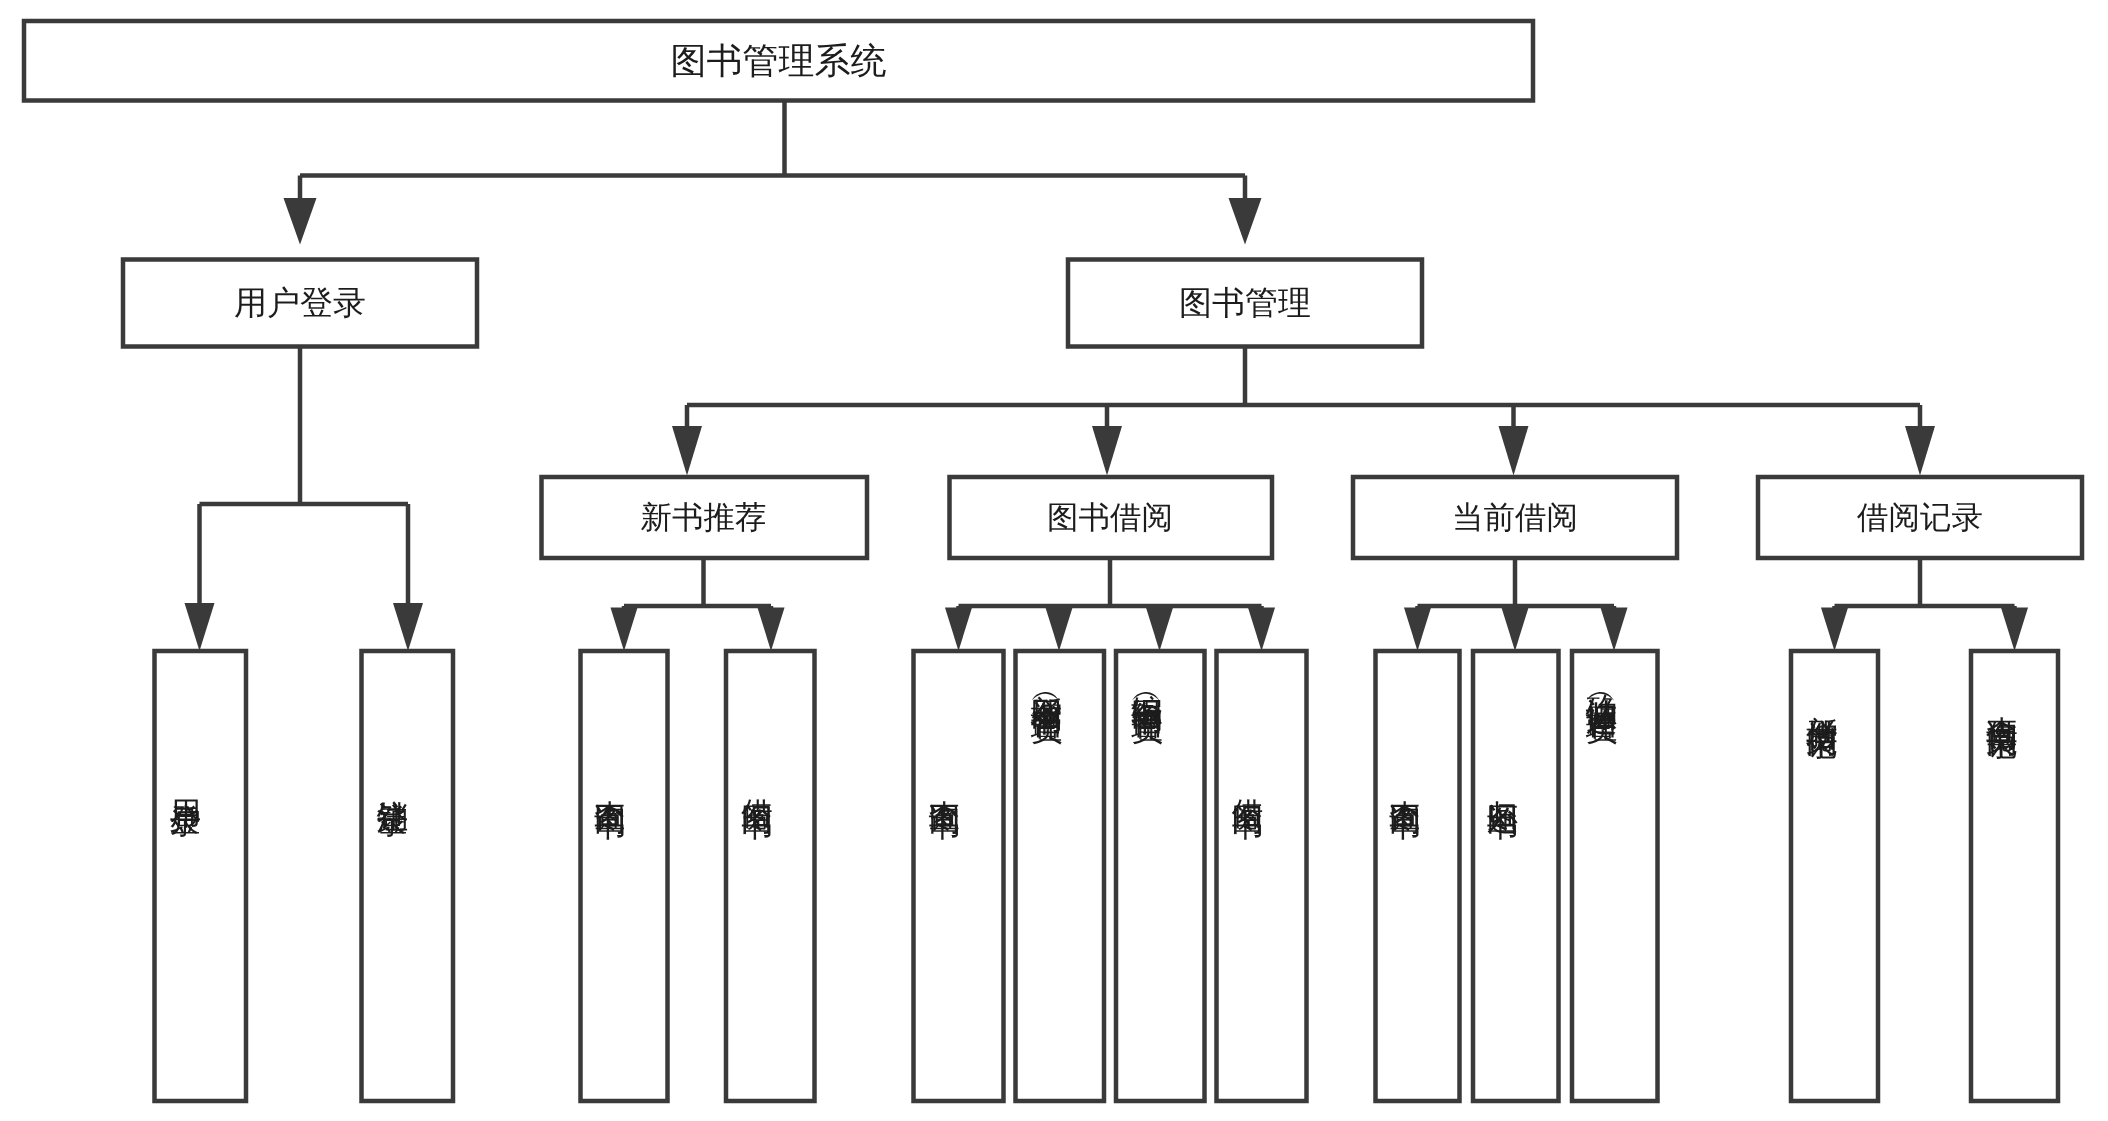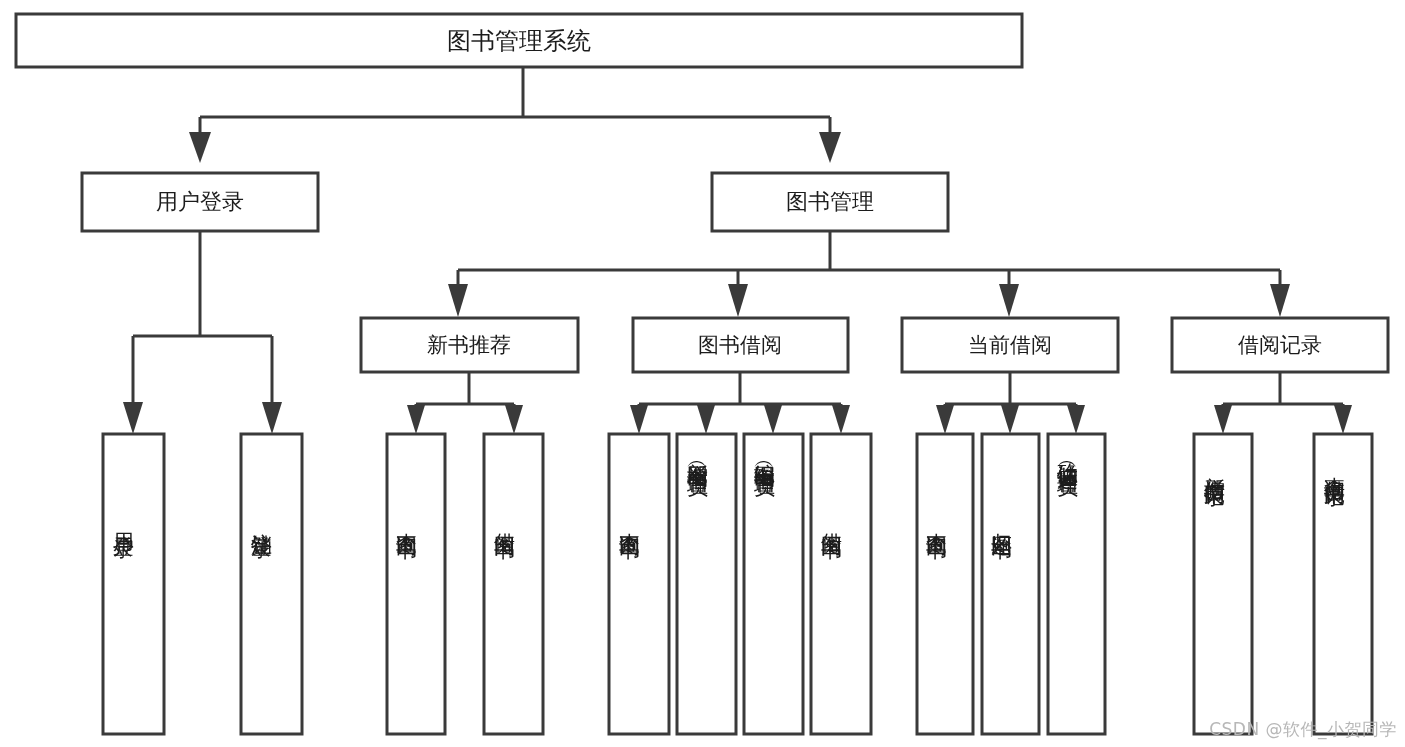--- a/index.html
+++ b/index.html
@@ -206,15 +206,14 @@
   <div class="leaf-label" style="left:751px; top:446px; height:284px;">编辑图书（管理员）</div>
   <div class="leaf-label" style="left:818px; top:516px; height:200px;">借阅图书</div>
 
   <div class="leaf-label" style="left:923px; top:516px; height:200px;">查询图书</div>
   <div class="leaf-label" style="left:988px; top:516px; height:200px;">归还图书</div>
   <div class="leaf-label" style="left:1054px; top:446px; height:284px;">确认归还（管理员）</div>
 
   <div class="leaf-label" style="left:1201px; top:460px; height:255px;">新增借阅记录</div>
   <div class="leaf-label" style="left:1321px; top:460px; height:255px;">查询借阅记录</div>
 
-  <div id="watermark">CSDN @软件_小贺同学</div>
 
 </div>
 
 </body></html>

